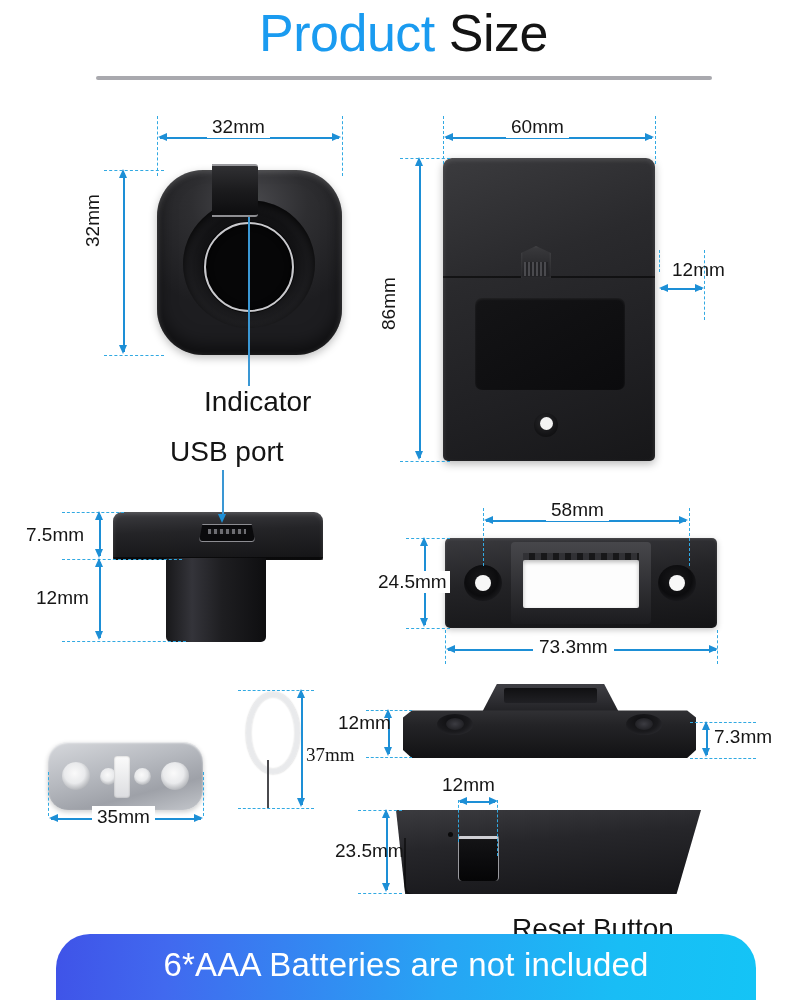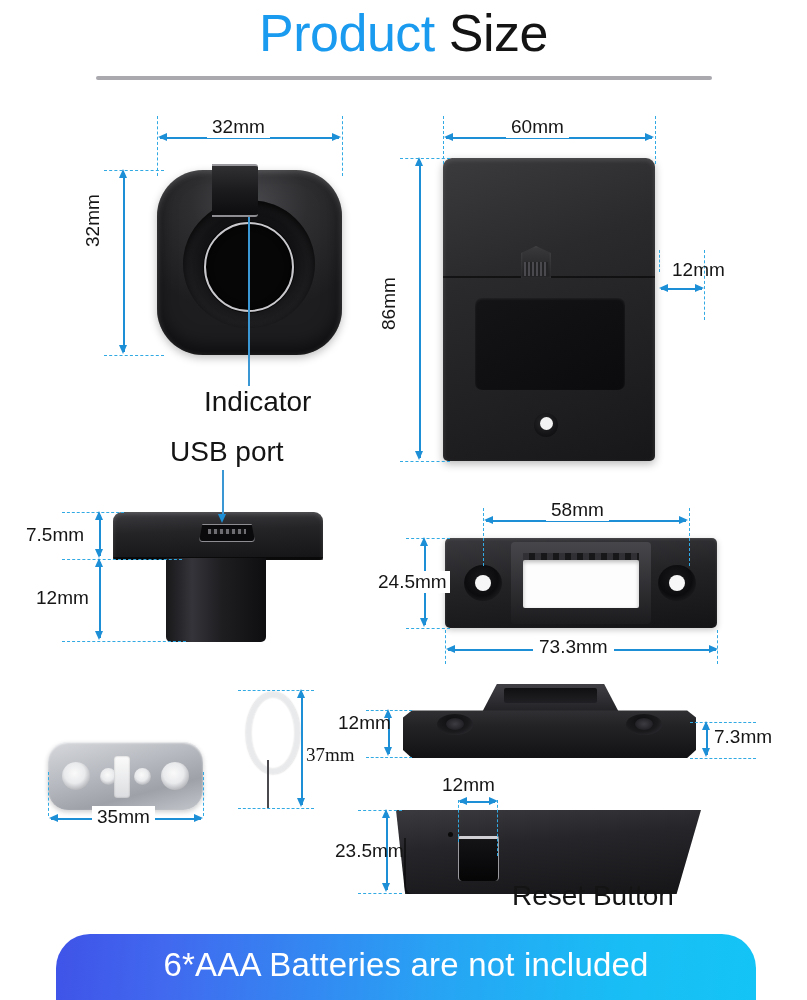--- a/index.html
+++ b/index.html
@@ -415,20 +415,20 @@
     <div class="ah down" style="left:382px;top:883px;"></div>
     <div class="dim-text" style="left:316px;top:840px;margin-left:19px;">23.5mm</div>
 
     <div class="ext v" style="left:458px;top:800px;height:42px;"></div>
     <div class="ext v" style="left:497px;top:800px;height:56px;"></div>
     <div class="arr h" style="left:460px;top:801px;width:35px;"></div>
     <div class="ah left" style="left:458px;top:797px;"></div>
     <div class="ah right" style="left:489px;top:797px;"></div>
     <div class="dim-text" style="left:442px;top:774px;">12mm</div>
 
-    <div class="lbl" style="left:512px;top:884px;">Reset Button</div>
+    <div class="lbl" style="left:512px;top:917px;">Reset Button</div>
   </div>
 
   <div class="banner">
     <span>6*AAA Batteries are not included</span>
   </div>
 
 </div>
 
 </body></html>

